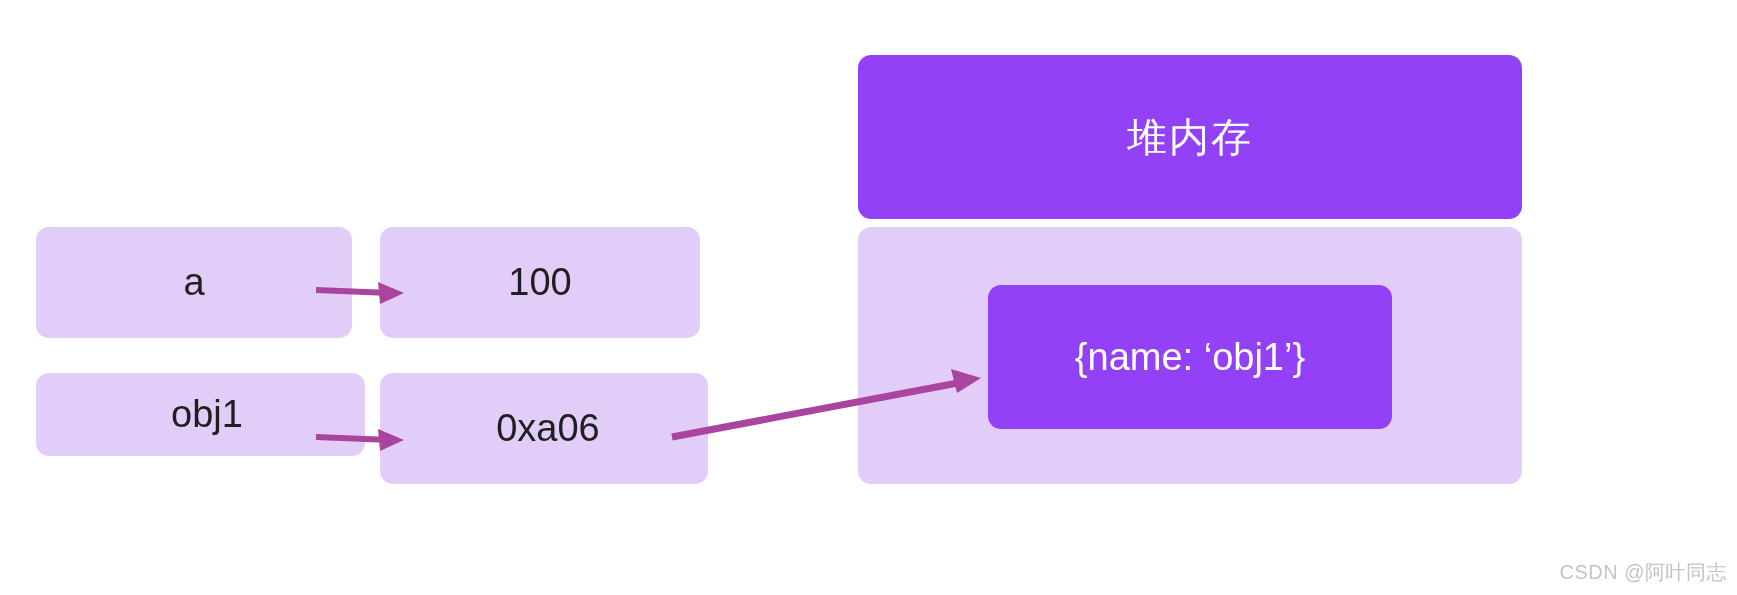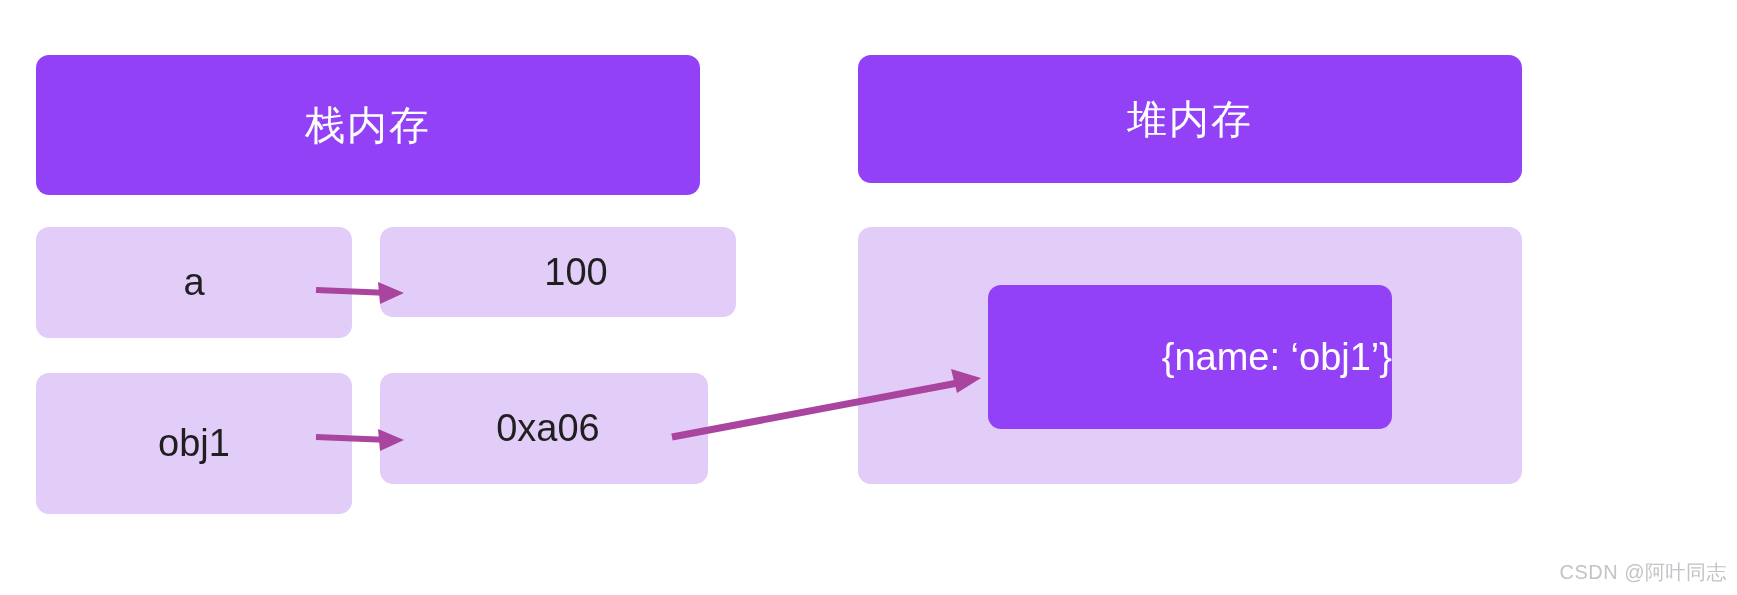--- a/index.html
+++ b/index.html
@@ -25,56 +25,56 @@
     border-radius: 13px;
     display: flex;
     align-items: center;
     justify-content: center;
     color: #ffffff;
     font-size: 40px;
     letter-spacing: 2px;
     font-weight: 400;
   }
   #stack-header { left: 36px;  top: 55px; width: 664px; height: 140px; }
-  #heap-header  { left: 858px; top: 55px; width: 664px; height: 128px; }
+  #heap-header  { left: 858px; top: 55px; width: 664px; height: 164px; }
 
   
   .stack-cell {
     position: absolute;
     background: #e2cdf9;
     border-radius: 13px;
     display: flex;
     align-items: center;
     justify-content: center;
     color: #1f1f1f;
     font-size: 38px;
     font-weight: 400;
   }
   #cell-a-name  { left: 36px;  top: 227px; width: 316px; height: 111px; }
-  #cell-a-value { left: 380px; top: 227px; width: 320px; height: 90px; padding-left: 36px; }
-  #cell-o-name  { left: 36px;  top: 373px; width: 316px; height: 141px; }
+  #cell-a-value { left: 380px; top: 227px; width: 320px; height: 111px; }
+  #cell-o-name  { left: 36px;  top: 373px; width: 316px; height: 83px; padding-left: 13px; }
   #cell-o-value { left: 380px; top: 373px; width: 320px; height: 111px; padding-left: 8px; }
 
   
   #heap-panel {
     position: absolute;
     left: 858px; top: 227px;
     width: 664px; height: 257px;
     background: #e2cdf9;
     border-radius: 13px;
   }
   #heap-object {
     position: absolute;
     left: 988px; top: 285px;
     width: 404px; height: 144px;
     background: #9341f6;
     border-radius: 13px;
     display: flex;
     align-items: center;
-    justify-content: flex-end;
+    justify-content: center;
     color: #ffffff;
     font-size: 38px;
     font-weight: 400;
   }
 
   
   #arrow-layer {
     position: absolute;
     left: 0; top: 0;
     width: 1737px; height: 595px;
@@ -89,23 +89,20 @@
     color: #c3c3c8;
     font-size: 20px;
     letter-spacing: 0.5px;
   }
 </style>
 </head>
 <body>
 
 <div id="canvas">
 
-  <div class="header-box" id="stack-header">
-    <span>栈内存</span>
-  </div>
 
   <div class="header-box" id="heap-header">
     <span>堆内存</span>
   </div>
 
   <div class="stack-cell" id="cell-a-name">
     <span>a</span>
   </div>
 
   <div class="stack-cell" id="cell-a-value">

